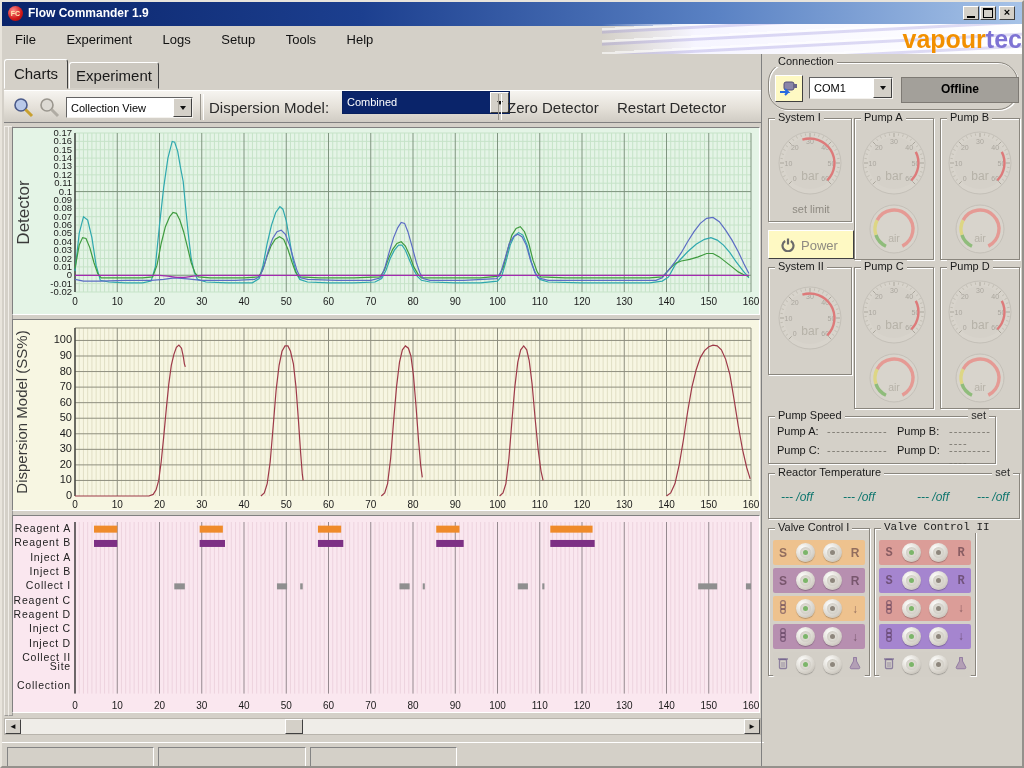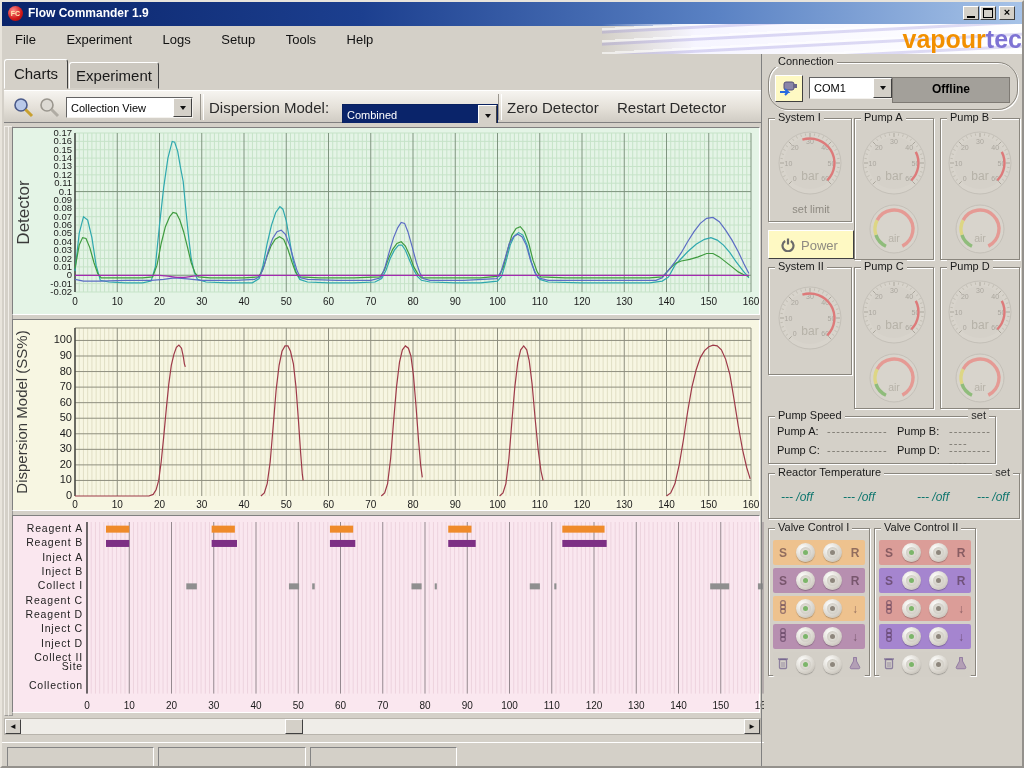--- a/index.html
+++ b/index.html
@@ -42,39 +42,39 @@
     border-color:#fff #404040 #404040 #fff;display:flex;align-items:center;justify-content:center;}
   .arrow-dn{width:0;height:0;border-left:3px solid transparent;border-right:3px solid transparent;
     border-top:4px solid #101010;}
   .tool-label{font-size:15px;color:#2a2a2a;line-height:31px;white-space:nowrap;}
   
   #charts-area{left:2px;top:121px;width:757px;height:594px;background:#d4d0c8;}
   .splitbar{left:0;top:3px;width:3px;height:588px;background:#d4d0c8;border:1px outset #f0ede8;}
   .chartbox{border:1px solid;border-color:#808080 #fff #fff #808080;box-sizing:border-box;}
   #det-box{left:8px;top:4px;width:748px;height:188px;background:#e4f4e6;}
   #disp-box{left:8px;top:196px;width:748px;height:192px;background:#f7f6e2;}
-  #coll-box{left:8px;top:392px;width:748px;height:198px;background:#fae7ef;padding-left:12px;}
+  #coll-box{left:8px;top:392px;width:748px;height:198px;background:#fae7ef;}
   
   #hscroll{left:2px;top:716px;width:757px;height:17px;background:#efede8;
     border:1px solid #b8b4ac;box-sizing:border-box;}
   .sb-btn{top:0;width:16px;height:15px;background:#d4d0c8;border:1px solid;
     border-color:#fff #404040 #404040 #fff;box-sizing:border-box;text-align:center;
     font-size:8px;line-height:13px;color:#111;}
   #sb-thumb{left:280px;top:0;width:18px;height:15px;background:#d4d0c8;border:1px solid;
     border-color:#fff #404040 #404040 #fff;box-sizing:border-box;}
   #statusbar{left:0;top:740px;width:1024px;height:28px;background:#d4d0c8;border-top:1px solid #fff;}
   .status-panel{top:4px;height:18px;border:1px solid;border-color:#848484 #fff #fff #848484;}
   
   #rpanel{left:762px;top:52px;width:262px;height:716px;background:#d4d0c8;}
   #rdivider{left:759px;top:52px;width:3px;height:716px;border-left:1px solid #808080;border-right:1px solid #fff;}
   .gbox{border:1px solid #8a867e;box-shadow:inset 1px 1px 0 #fff,1px 1px 0 #fff;box-sizing:border-box;}
   .gleg{position:absolute;top:-8px;left:6px;background:#d4d0c8;padding:0 3px;font-size:11px;color:#1a1a1a;white-space:nowrap;}
   .gset{position:absolute;top:-8px;right:6px;background:#d4d0c8;padding:0 3px;font-size:11px;color:#2a2a2a;}
   .btn3d{background:#fef9c3;border:1px solid;border-color:#fff #404040 #404040 #fff;box-sizing:border-box;}
-  #offline-btn{left:123px;top:14px;width:116px;height:24px;background:#a3a09a;border:1px solid #7e7a74;
+  #offline-btn{left:132px;top:14px;width:116px;height:24px;background:#a3a09a;border:1px solid #7e7a74;
     font-weight:bold;font-size:12px;text-align:center;line-height:22px;color:#000;}
   .dim-label{color:#8e8a82;}
   .ps-label{font-size:11px;color:#1a1a1a;} .ps-val{font-size:11px;color:#7a766e;letter-spacing:1px;}
   .rt-val{font-size:12px;color:#0f766e;font-style:italic;}
   .vrow{height:25px;margin:3px 4px 0 4px;border-radius:2px;display:flex;align-items:center;
     justify-content:space-between;padding:0 4px;box-sizing:border-box;}
   .knob{width:19px;height:19px;border-radius:50%;position:relative;
     background:radial-gradient(circle at 35% 30%,#fffffd,#d5d1c9 65%,#b3afa7);
     box-shadow:0 1px 1px rgba(0,0,0,.25);}
   .knob .ring{position:absolute;left:4px;top:4px;width:11px;height:11px;border-radius:50%;
@@ -128,21 +128,21 @@
       <line x1="13.5" y1="13.5" x2="20" y2="20" stroke="#b0aca4" stroke-width="3"></line>
     </svg>
     <div class="combo abs" style="left:62px;top:6px;width:127px;height:21px;">
       <span class="cv">Collection View</span>
       <span class="cb">
           <i class="arrow-dn"></i>
         </span>
     </div>
     <div class="tsep abs" style="left:196px;"></div>
     <span class="tool-label abs" style="left:205px;top:1px;">Dispersion Model:</span>
-    <div class="combo abs" style="left:338px;top:13px;width:156px;height:23px;border:1px solid #08205e;">
+    <div class="combo abs" style="left:338px;top:0;width:168px;height:23px;border:1px solid #08205e;">
       <span class="cv" style="background:#0a246a;color:#fff;height:100%;line-height:21px;">Combined</span>
       <span class="cb">
           <i class="arrow-dn"></i>
         </span>
     </div>
     <div class="tsep abs" style="left:494px;"></div>
     <span class="tool-label abs" style="left:503px;top:1px;">Zero Detector</span>
     <span class="tool-label abs" style="left:613px;top:1px;">Restart  Detector</span>
   </div>
 
@@ -1255,21 +1255,21 @@
             <span class="knob">
               <span class="ring"></span>
               <span class="dot dot-k"></span>
             </span>
             <span class="vglyph"><svg width="12" height="14">
                 <path d="M4.5 1.5 h3 v3.5 l3.2 6 a1.2 1.2 0 0 1 -1 1.8 h-7.4 a1.2 1.2 0 0 1 -1 -1.8 l3.2 -6 z" fill="rgba(140,100,160,.45)" stroke="rgba(110,80,140,.55)" stroke-width="1"></path>
               </svg></span>
           </div>
         </div>
     </div>
-    <div class="gbox abs" style="left:110px;top:474px;width:102px;height:148px;" id="valve2">
+    <div class="gbox abs" style="left:110px;top:474px;width:102px;height:148px;font-family:Liberation Mono, monospace;" id="valve2">
       <span class="gleg">Valve Control II</span>
       <div class="vrows" style="padding-top:8px;">
           <div class="vrow" style="background: rgb(219, 157, 152);">
             <span class="vglyph">S</span>
             <span class="knob">
               <span class="ring"></span>
               <span class="dot dot-g"></span>
             </span>
             <span class="knob">
               <span class="ring"></span>

